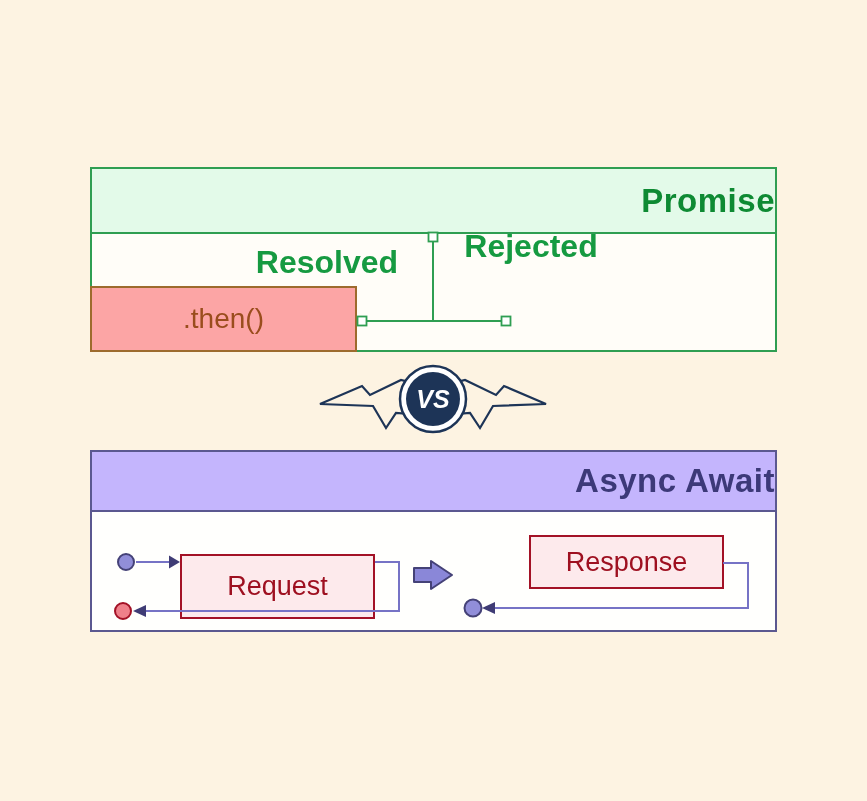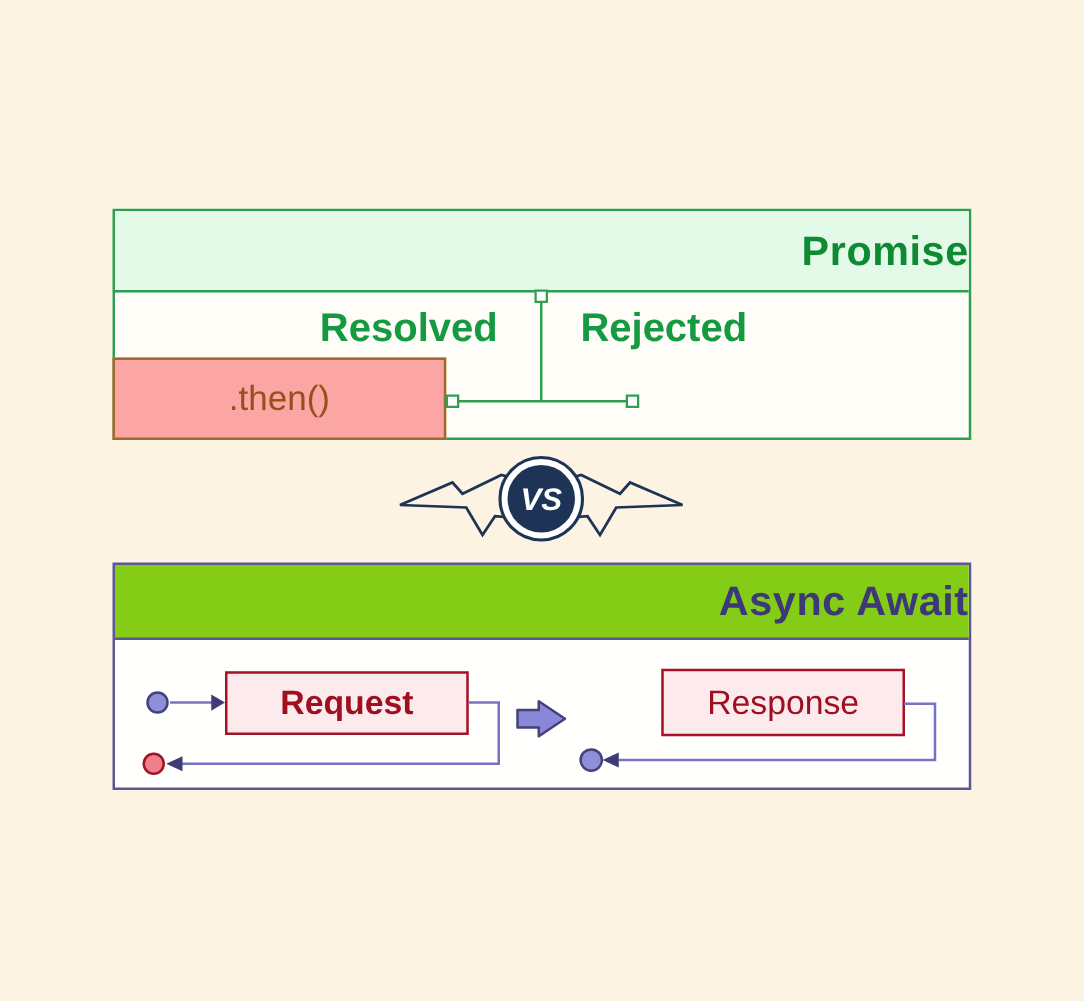--- a/index.html
+++ b/index.html
@@ -21,45 +21,45 @@
     border:2px solid #2f9e52;background:#fffdf8;
   }
   #promise-header{
     height:65px;background:#e3fae9;border-bottom:2px solid #2f9e52;color:#0e8a33;
   }
   .branch-label{
     position:absolute;z-index:2;transform:translate(-50%,-50%);
     color:#169a41;font-size:32px;font-weight:600;
   }
   #resolved-label{left:327px;top:262px;}
-  #rejected-label{left:531px;top:262px;}
+  #rejected-label{left:531px;top:246px;}
   .method-box{
     position:absolute;z-index:2;box-sizing:border-box;
     width:267px;height:66px;top:286px;
     background:#fca5a5;border:2px solid #9d6b2d;
     display:flex;align-items:center;justify-content:center;
     color:#9a4d1d;font-size:28px;font-weight:500;
   }
   #then-box{left:90px;}
   #catch-box{left:510px;}
   
   #async-panel{
     left:90px;top:450px;width:687px;height:182px;
     border:2px solid #5b5890;background:#fffffd;
   }
   #async-header{
-    height:60px;background:#84cc16;border-bottom:2px solid #5b5890;color:#3c3978;
+    height:60px;background:#c4b5fd;border-bottom:2px solid #5b5890;color:#3c3978;
   }
   .step-box{
     position:absolute;z-index:2;box-sizing:border-box;
     background:#fdeaec;border:2px solid #a31226;
     display:flex;align-items:center;justify-content:center;
     color:#9e1020;font-size:27px;font-weight:500;
   }
-  #request-box{left:180px;top:537px;width:195px;height:51px;font-weight:bold;}
+  #request-box{left:180px;top:554px;width:195px;height:65px;}
   #response-box{left:529px;top:535px;width:195px;height:54px;}
   
   #overlay{position:absolute;left:0;top:0;z-index:3;pointer-events:none;}
 </style>
 </head>
 <body>
 
 <div id="canvas">
 
   <div class="panel" id="promise-panel">

